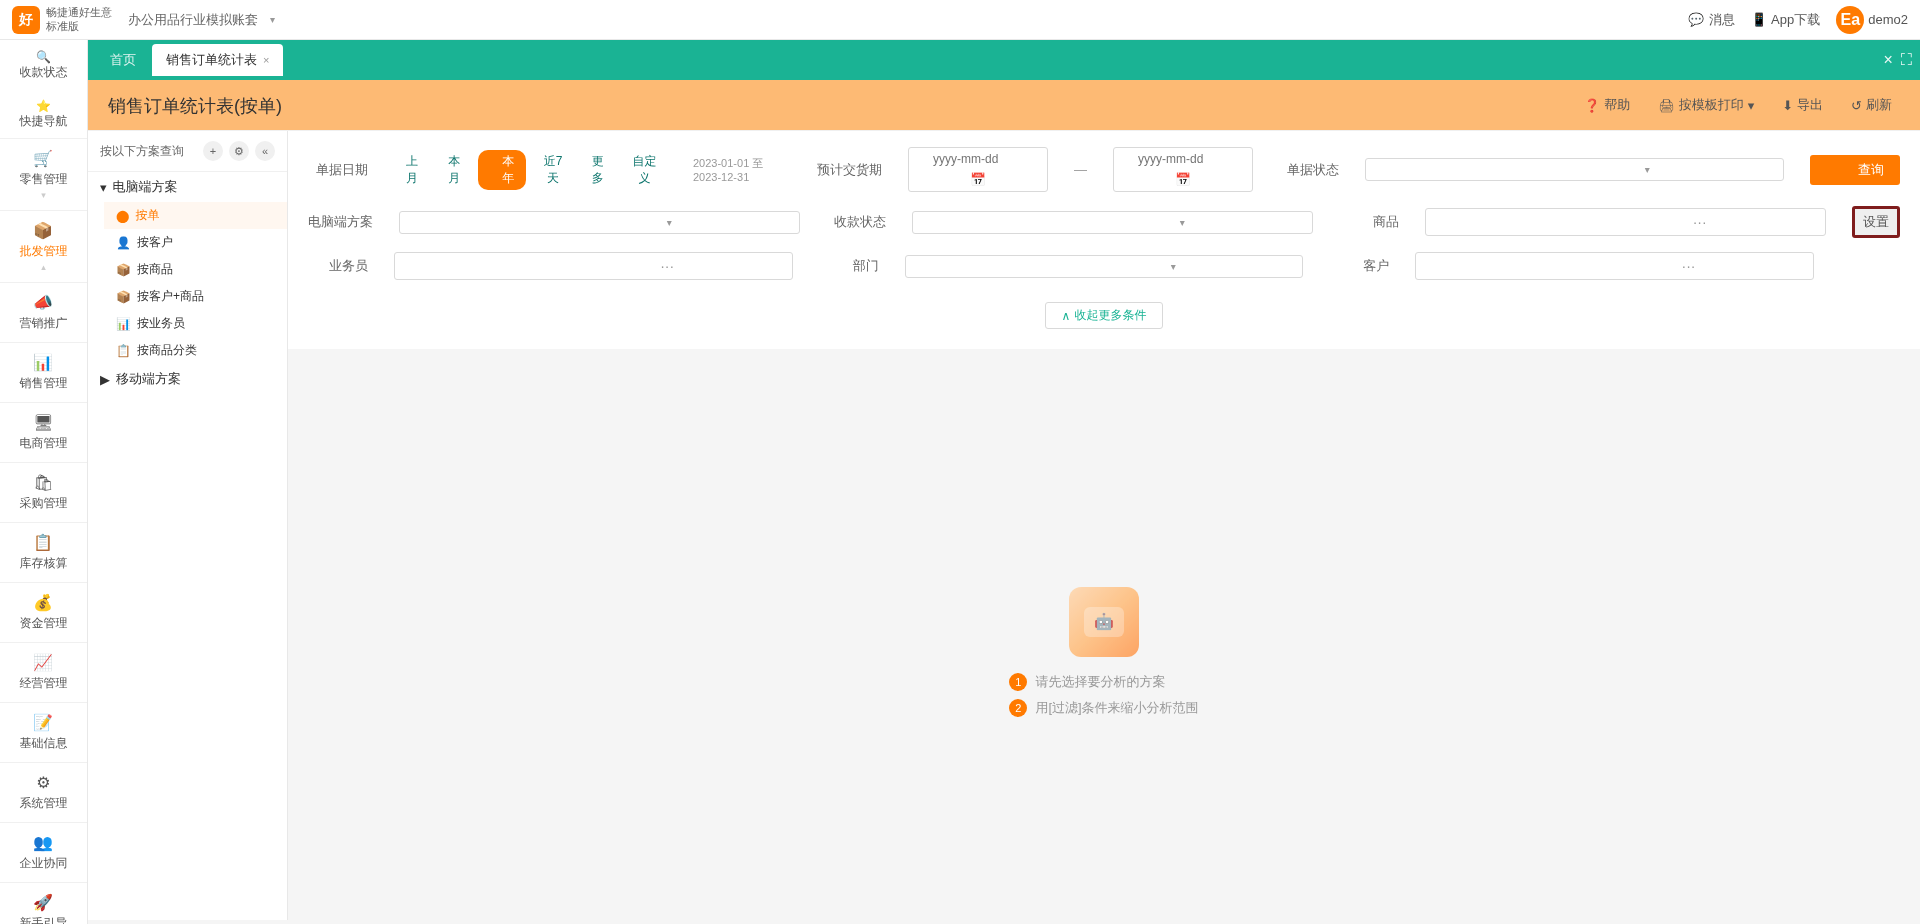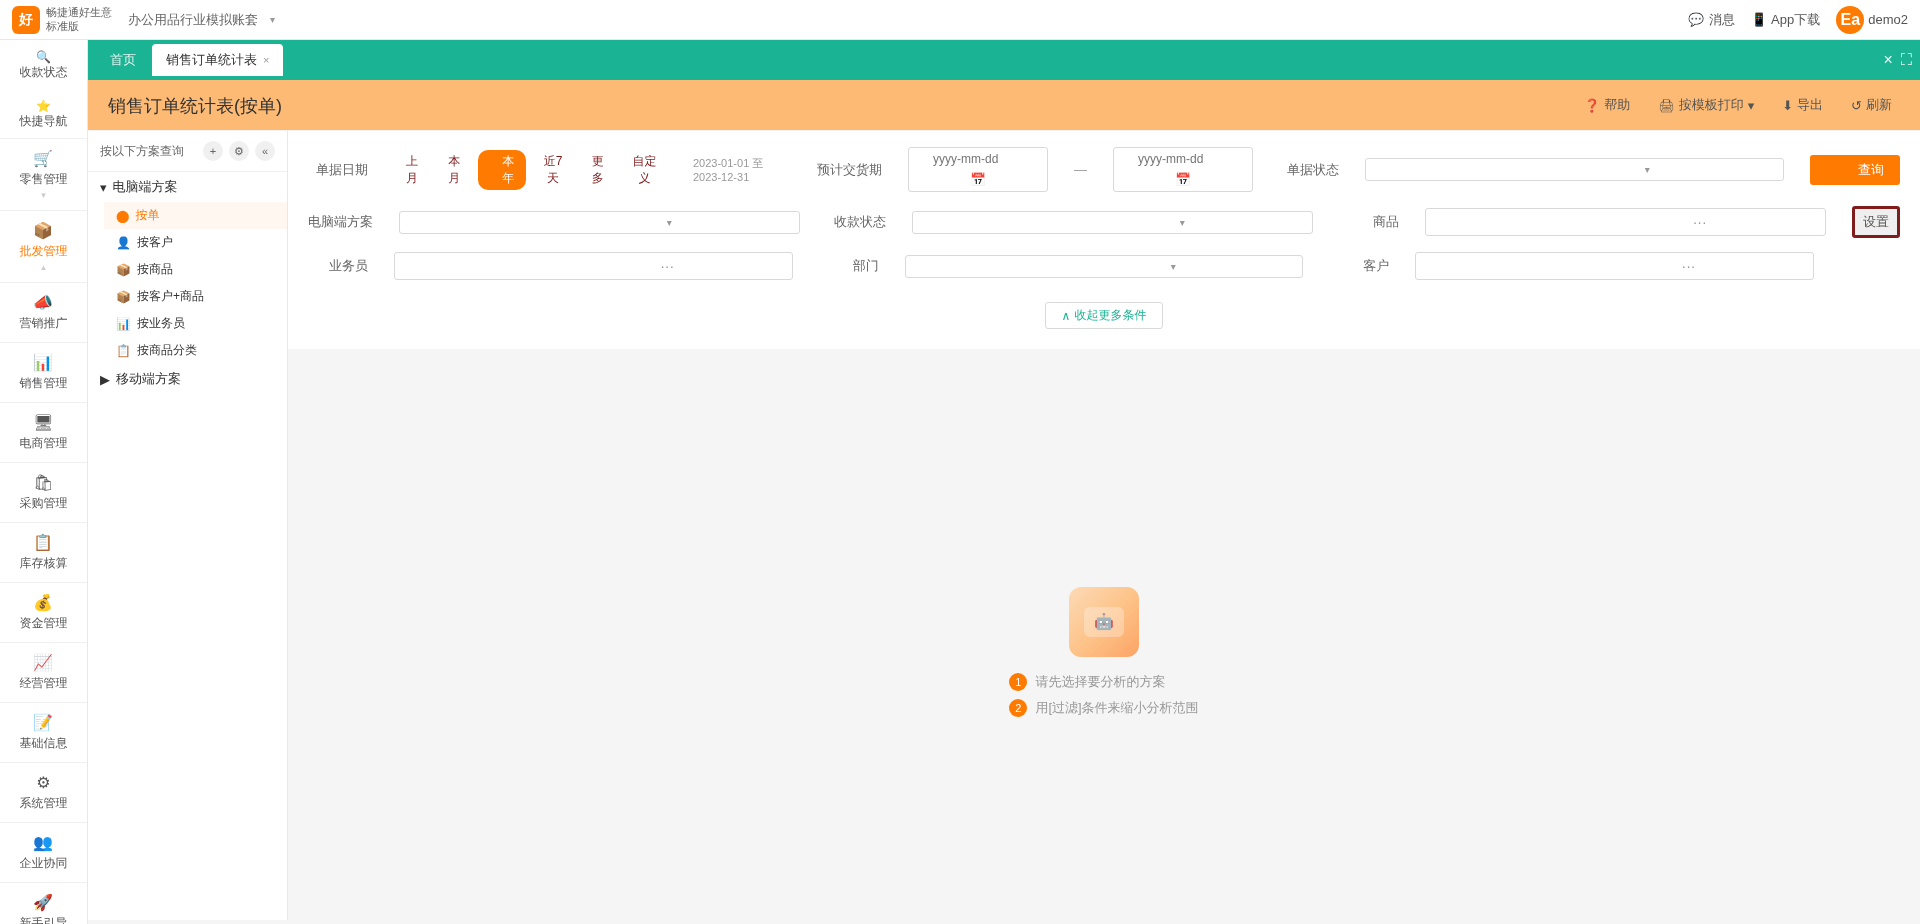--- a/index.html
+++ b/index.html
@@ -134,21 +134,21 @@
     .filter-panel {
       background: #fff;
       padding: 16px 20px;
       margin-bottom: 4px;
     }
     .filter-row { display: flex; align-items: center; gap: 26px; margin-bottom: 14px; flex-wrap: wrap; }
     .filter-label { color: #666; font-size: 13px; white-space: nowrap; min-width: 60px; text-align: right; }
     .filter-date-group { display: flex; align-items: center; gap: 6px; flex: 1; }
     .date-btn {
       padding: 2px 8px; border-radius: 3px; cursor: pointer; font-size: 12px;
-      color: #7f1d1d; border: 1px solid transparent; background: none;
+      color: #0f766e; border: 1px solid transparent; background: none;
     }
     .date-btn.active { background: #ff7a00; color: #fff; border-radius: 10px; padding-left: 20px; }
     .date-range-text { font-size: 11px; color: #999; margin-left: 20px; }
     .filter-date-input {
       display: flex; align-items: center; gap: 6px; border: 1px solid #d9d9d9; border-radius: 3px;
       padding: 4px 8px; background: #fff; min-width: 140px; flex-direction: column;
     }
     .filter-date-input input {
       border: none; outline: none; font-size: 12px; color: #999; background: transparent; width: 90px;
     }

